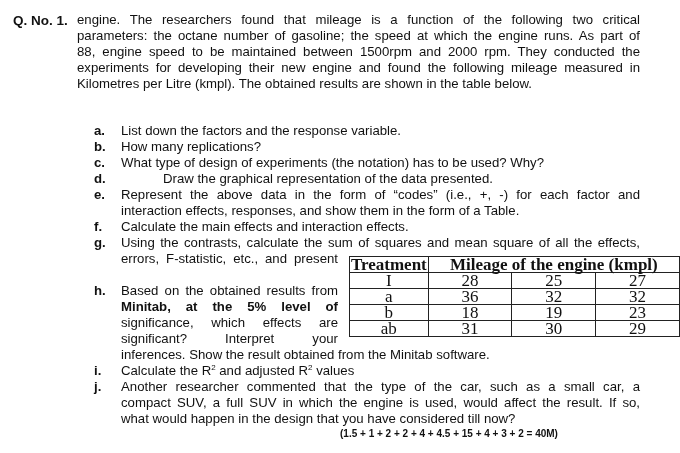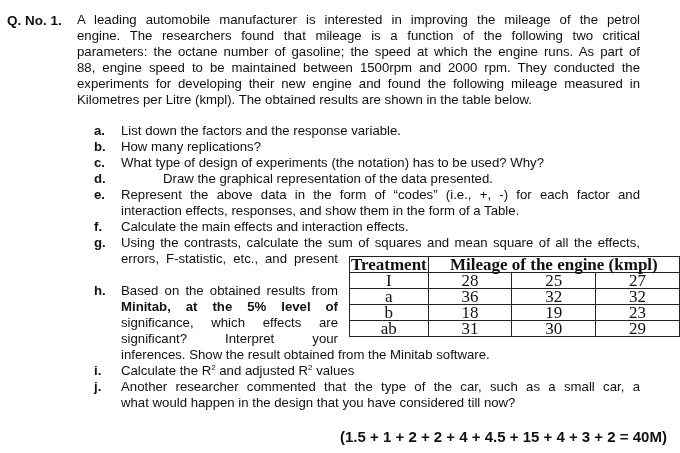--- a/index.html
+++ b/index.html
@@ -1,37 +1,36 @@
 <!DOCTYPE html>
 <html><head>
 <meta charset="utf-8">
 <style>
   html, body { margin:0; padding:0; background:#ffffff; }
   body { width:680px; height:453px; position:relative; overflow:hidden;
          font-family:"Liberation Sans", sans-serif; color:#111; font-size:13.2px; }
-  .qlabel { position:absolute; left:7px; top:13px; font-weight:bold; font-size:13.5px; }
+  .qlabel { position:absolute; left:13px; top:13px; font-weight:bold; font-size:13.5px; }
   .para { position:absolute; left:77px; top:12px; width:563px; line-height:16px; text-align:justify; }
   .line { display:block; text-align:justify; text-align-last:justify; white-space:nowrap; height:16px; }
   .line.last { text-align-last:left; }
   .item { position:absolute; left:94px; line-height:16px; }
   .item .lab { position:absolute; left:0; top:0; font-weight:bold; width:20px; }
   .item .txt { position:absolute; left:27px; top:0; }
   .tbl { position:absolute; left:349px; top:256px; border-collapse:collapse; font-size:17px;font-family:Liberation Serif, serif; }
   .tbl td, .tbl th { border:1px solid #222; text-align:center; padding:0; height:15px; line-height:15px; }
   .tbl th { font-weight:bold; }
-  .marks { position:absolute; left:340px; top:428px; font-weight:bold; font-size:15px; }
+  .marks { position:absolute; left:340px; top:428px; font-weight:bold; font-size:10px; }
   sup { font-size:8px; vertical-align:5px; line-height:0; }
 </style>
 </head>
 <body>
 
 <div class="qlabel">Q. No. 1.</div>
 
 <div class="para">
-  <span class="line">A leading automobile manufacturer is interested in improving the mileage of the petrol</span>
   <span class="line">engine.  The researchers found that mileage is a function of the following two critical</span>
   <span class="line">parameters:  the octane number of gasoline; the speed at which the engine runs. As part of</span>
   <span class="line">88, engine speed to be maintained between 1500rpm and 2000 rpm.  They conducted the</span>
   <span class="line">experiments for developing their new engine and found the following mileage measured in</span>
   <span class="line last">Kilometres per Litre (kmpl). The obtained results are shown in the table below.</span>
 </div>
 
 <div class="item" style="top:123px;">
   <span class="lab">a.</span>
   <span class="txt" style="white-space:nowrap;">List down the factors and the response variable.</span>
@@ -86,20 +85,21 @@
 
 <div class="item" style="top:363px;">
   <span class="lab">i.</span>
   <span class="txt" style="white-space:nowrap;"><span>Calculate the R</span><sup>2</sup><span> and adjusted R</span><sup>2</sup><span> values</span></span>
 </div>
 
 <div class="item" style="top:379px;">
   <span class="lab">j.</span>
   <div class="txt" style="width:519px;">
     <span class="line">Another researcher commented that the type of the car, such as a small car, a</span>
+    <span class="line">compact SUV, a full SUV in which the engine is used, would affect the result. If so,</span>
     <span class="line last">what would happen in the design that you have considered till now?</span>
   </div>
 </div>
 
 <table class="tbl">
   <tbody>
       <tr>
     <th style="width:78px;">Treatment</th>
     <th colspan="3">Mileage of the engine (kmpl)</th>
   </tr>

